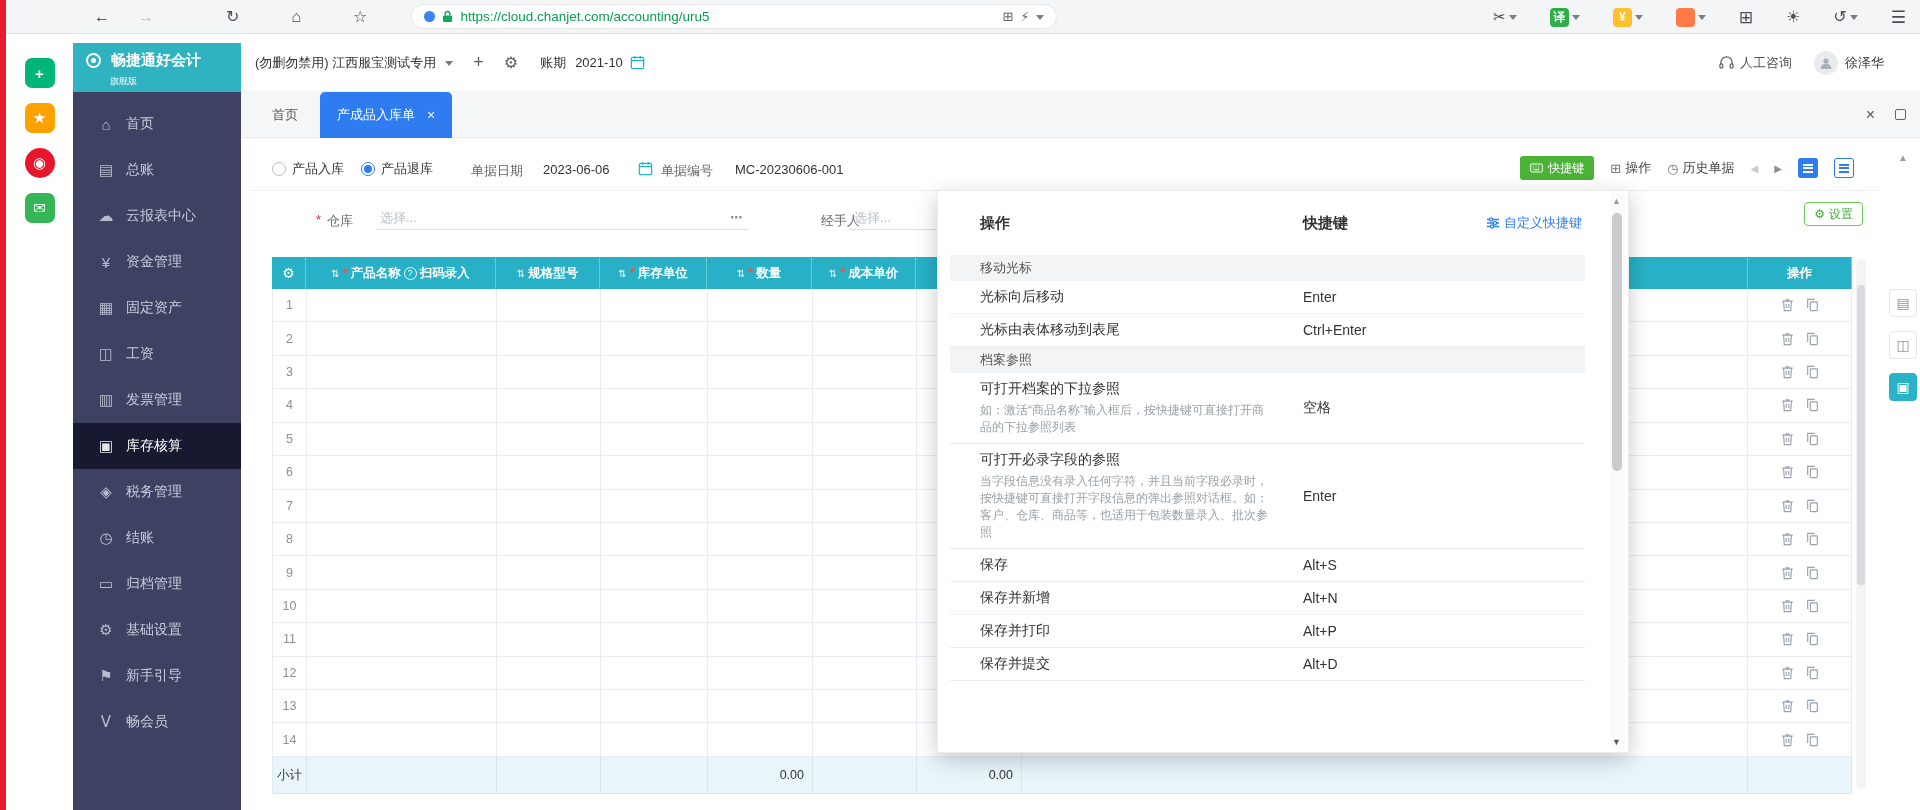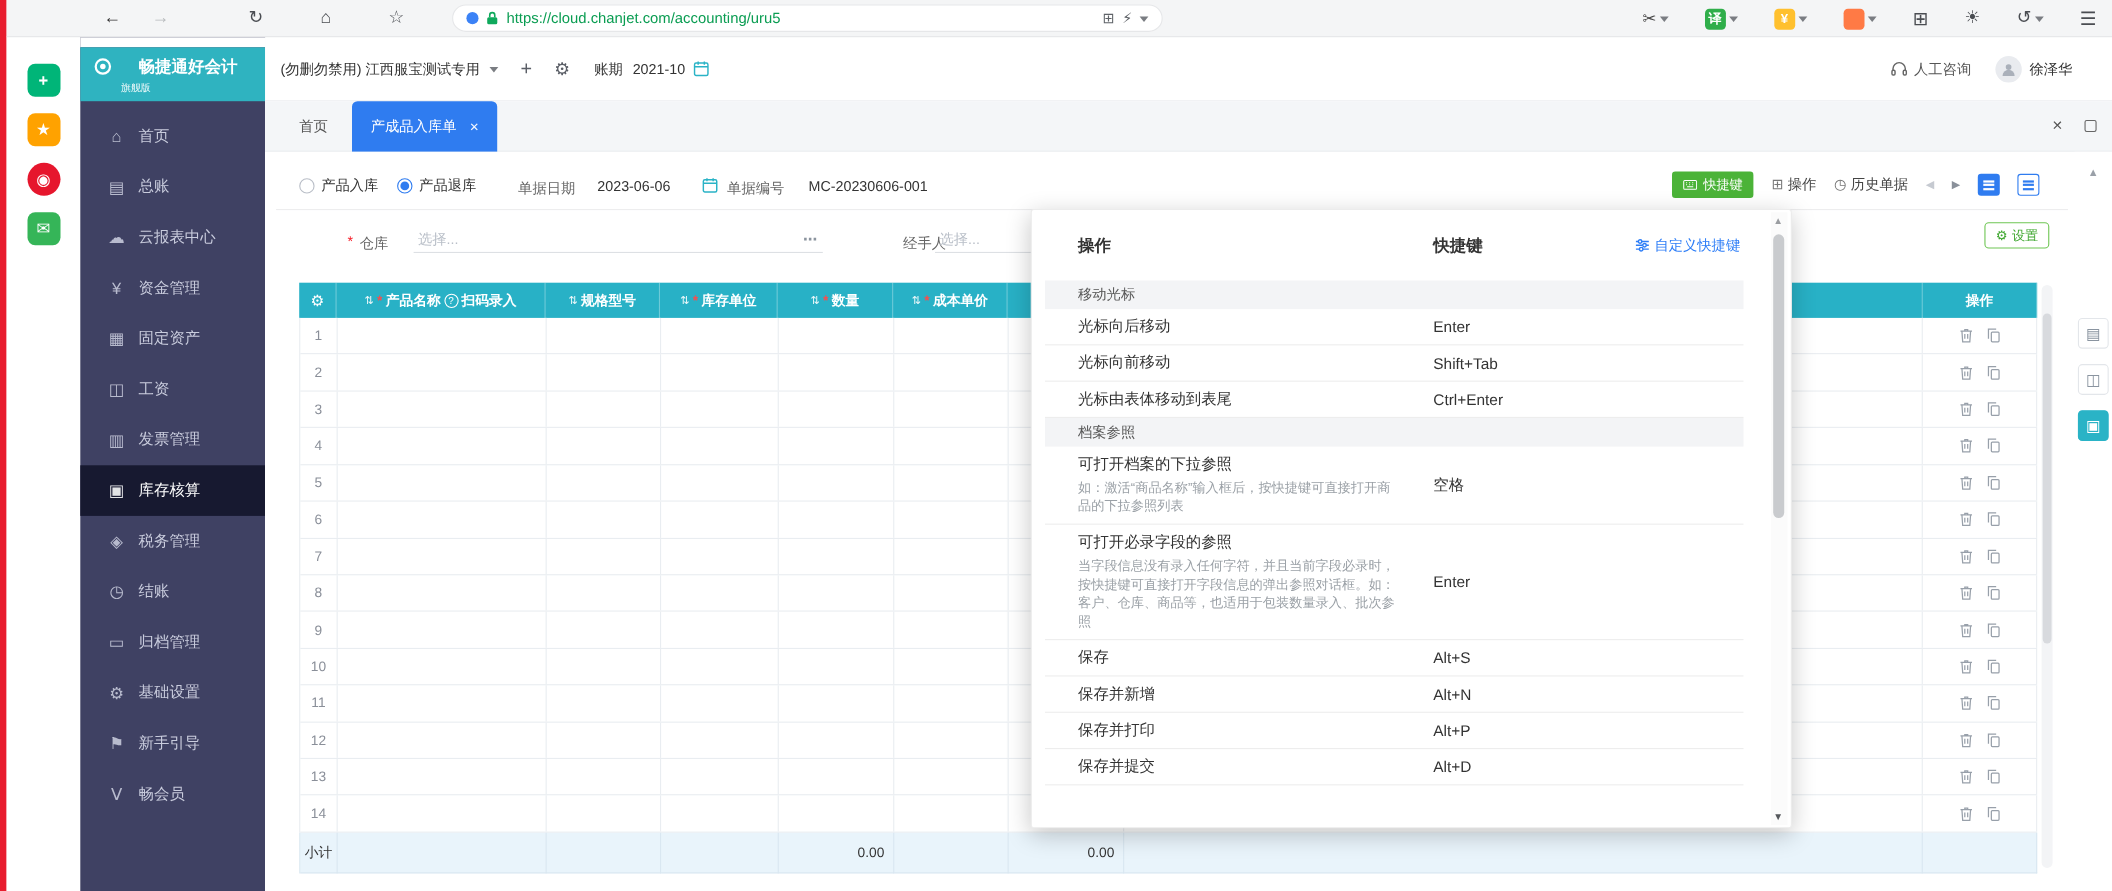--- a/index.html
+++ b/index.html
@@ -28,21 +28,21 @@
     color:#fff;font-size:12px;font-weight:bold;}
   
   .dock{position:absolute;left:6px;top:34px;width:67px;bottom:0;background:#fff;display:flex;
     flex-direction:column;align-items:center;padding-top:24px;gap:15px;}
   .dock-ico{width:30px;height:30px;border-radius:7px;display:flex;align-items:center;justify-content:center;
     color:#fff;font-size:15px;font-weight:bold;cursor:pointer;}
   
   .sidebar{position:absolute;left:73px;top:34px;width:168px;bottom:0;background:#3f4163;}
   .logo-gap{height:9px;background:#fff;}
   .logo{height:49px;background:#2fb3c0;color:#fff;padding:8px 0 0 13px;}
-  .logo-title{font-size:15px;font-weight:bold;display:flex;align-items:center;gap:25px;white-space:nowrap;}
+  .logo-title{font-size:15px;font-weight:bold;display:flex;align-items:center;gap:10px;white-space:nowrap;}
   .logo-mark{width:15px;height:15px;border:2px solid #fff;border-radius:50%;position:relative;flex:none;}
   .logo-mark::after{content:"";position:absolute;left:3px;top:3px;width:5px;height:5px;background:#fff;border-radius:50%;}
   .logo-badge{font-size:9px;opacity:.92;margin-left:24px;display:inline-block;margin-top:2px;}
   .side-menu{margin-top:9px;}
   .side-item{height:46px;display:flex;align-items:center;padding-left:24px;color:#c9ccdd;font-size:14px;
     gap:11px;cursor:pointer;white-space:nowrap;}
   .side-item.active{background:#171930;color:#fff;}
   .side-ico{font-size:15px;width:18px;text-align:center;opacity:.88;flex:none;}
   
   .main{position:absolute;left:241px;top:34px;right:0;bottom:0;background:#fff;}
@@ -796,26 +796,20 @@
   <div id="popup-body">
       <div class="sc-bar">移动光标</div>
       <div class="sc-row">
         <div class="sc-action">
           <div class="sc-title">光标向后移动</div>
         </div>
         <div class="sc-key">Enter</div>
       </div>
       <div class="sc-row">
         <div class="sc-action">
-          <div class="sc-title">光标向前移动</div>
-        </div>
-        <div class="sc-key">Shift+Tab</div>
-      </div>
-      <div class="sc-row">
-        <div class="sc-action">
           <div class="sc-title">光标由表体移动到表尾</div>
         </div>
         <div class="sc-key">Ctrl+Enter</div>
       </div>
       <div class="sc-bar">档案参照</div>
       <div class="sc-row">
         <div class="sc-action">
           <div class="sc-title">可打开档案的下拉参照</div>
           <div class="sc-desc">如：激活“商品名称”输入框后，按快捷键可直接打开商品的下拉参照列表</div>
         </div>

